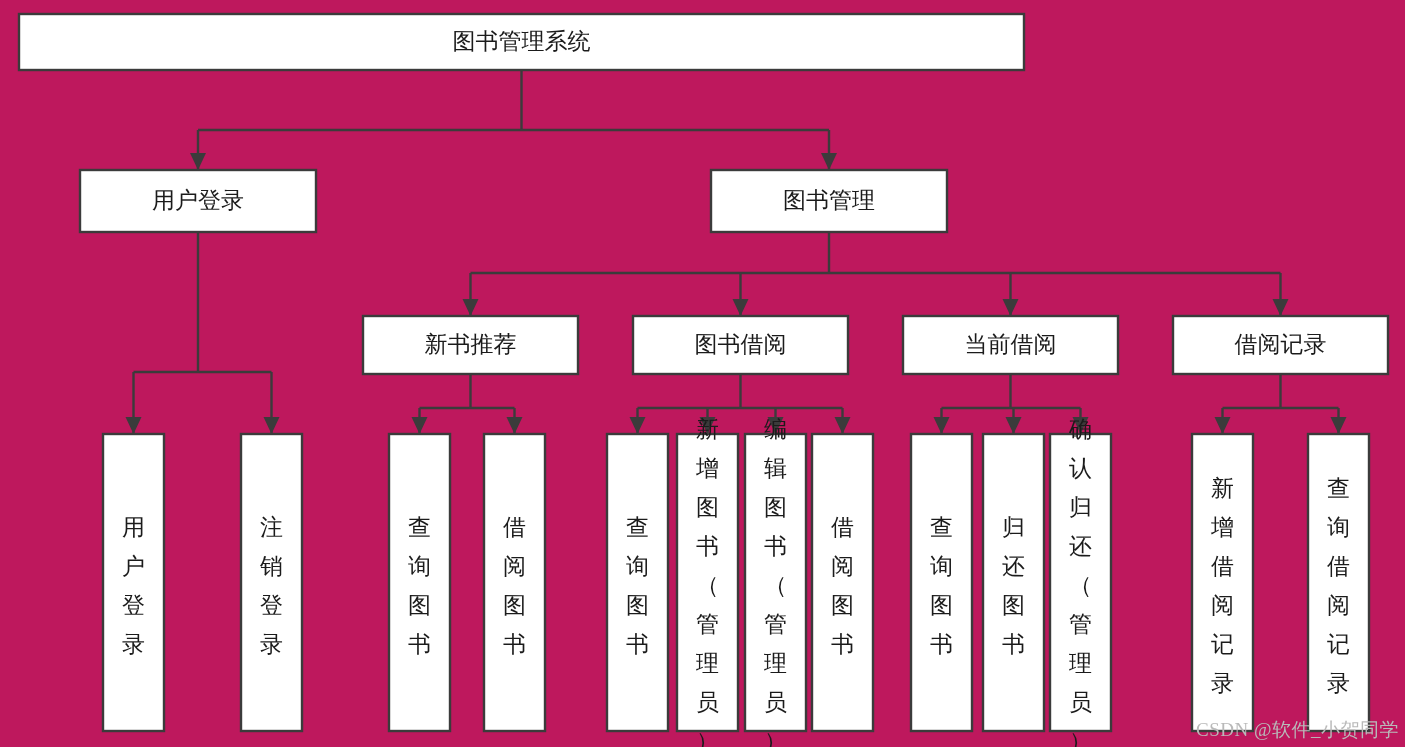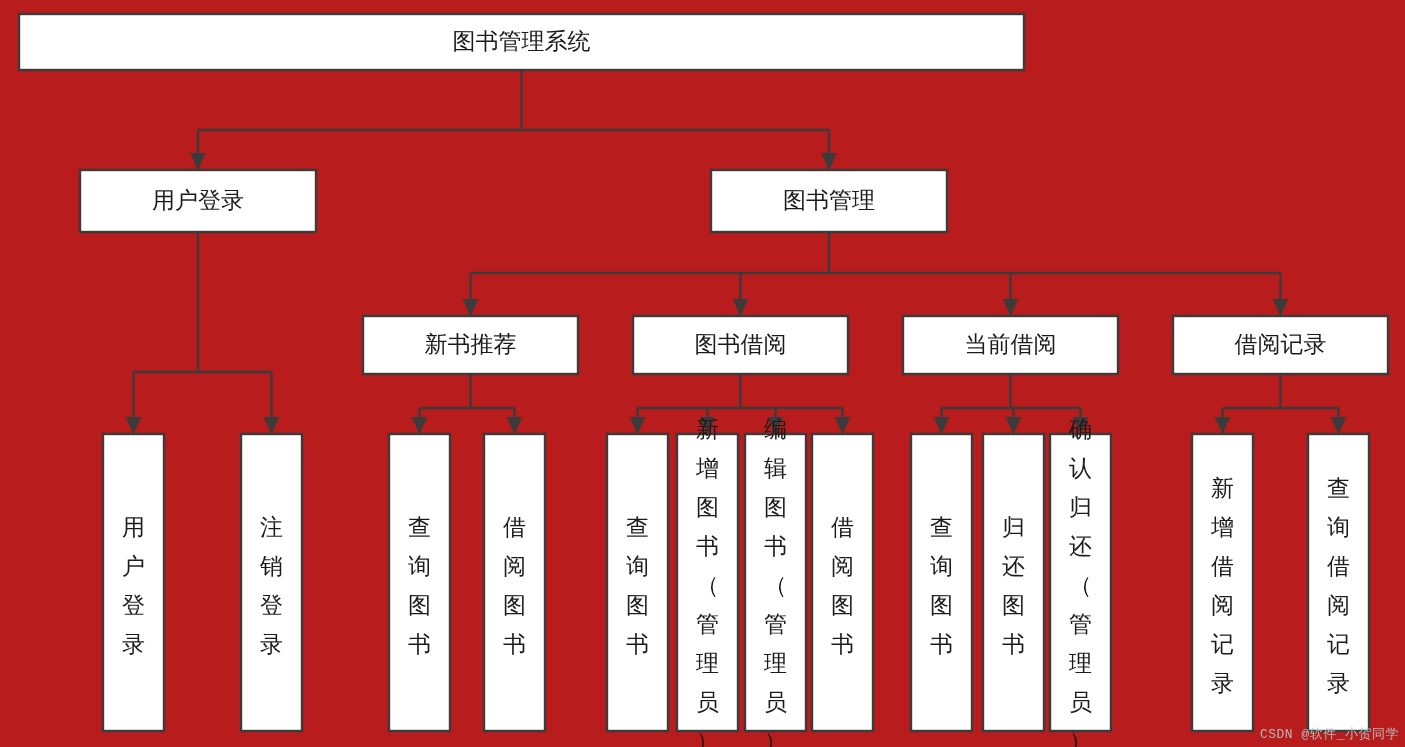--- a/index.html
+++ b/index.html
@@ -11,21 +11,21 @@
   body {
     font-family: "Liberation Sans", "DejaVu Sans", sans-serif;
     width: 1405px;
     height: 747px;
     overflow: hidden;
   }
   #diagram-root {
     position: relative;
     width: 1405px;
     height: 747px;
-    background: #b91c1c;
+    background: #be185d;
   }
   svg.diagram-canvas {
     position: absolute;
     top: 0;
     left: 0;
     width: 1405px;
     height: 747px;
   }
   .node-box {
     fill: #ffffff;
@@ -54,22 +54,22 @@
     font-family: "Liberation Sans", "DejaVu Sans", sans-serif;
     font-size: 23px;
     fill: #1b1b1b;
     text-anchor: middle;
     white-space: pre;
   }
   .watermark-text {
     position: absolute;
     right: 6px;
     bottom: 4px;
-    font-family: Liberation Mono, monospace;
-    font-size: 13px;
+    font-family: Liberation Serif, serif;
+    font-size: 19px;
     color: #b9b9b9;
     letter-spacing: 0.5px;
     user-select: none;
     pointer-events: none;
     white-space: nowrap;
   }
 </style>
 </head>
 <body>
 

